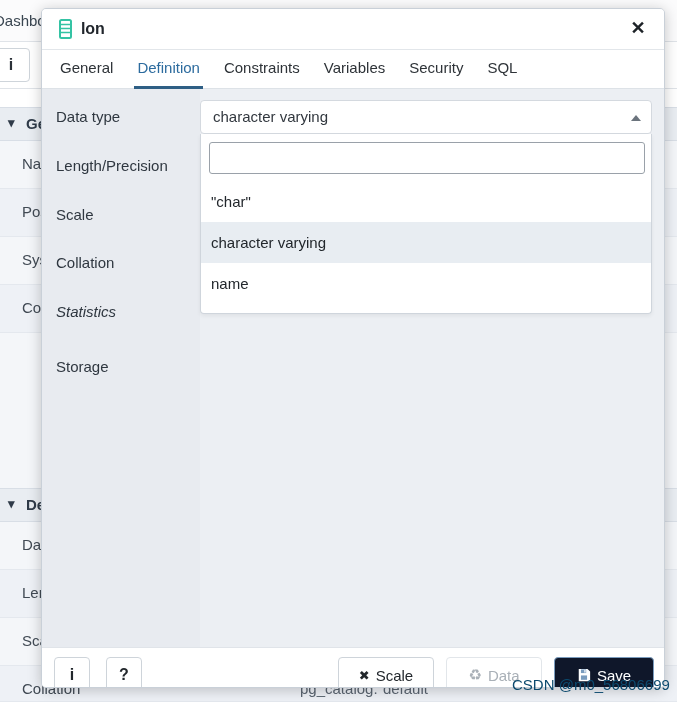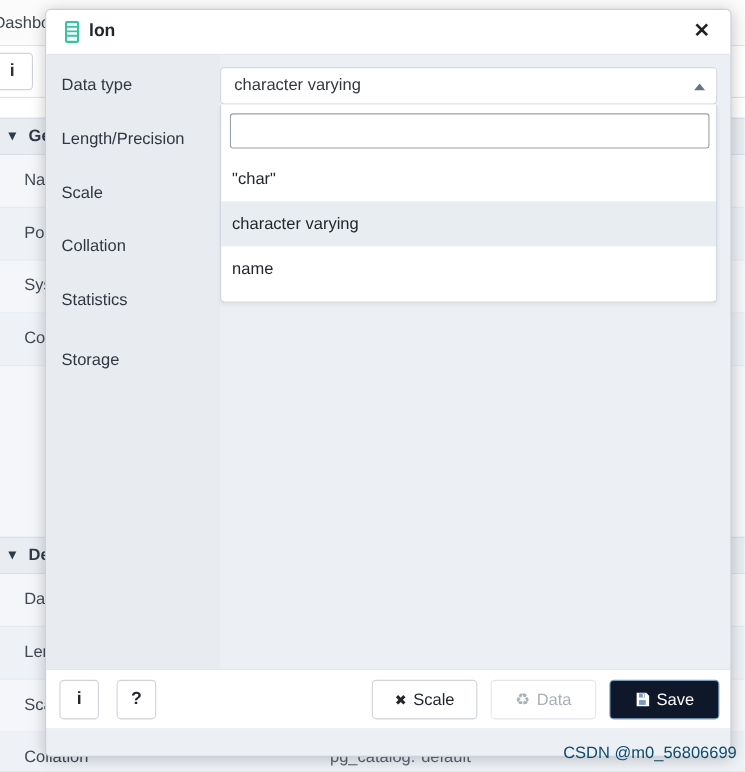--- a/index.html
+++ b/index.html
@@ -291,29 +291,32 @@
           <line x1="2" y1="5.5" x2="11" y2="5.5" stroke="#34c3a4" stroke-width="1.6"></line>
           <line x1="2" y1="9.5" x2="11" y2="9.5" stroke="#34c3a4" stroke-width="1.6"></line>
           <line x1="2" y1="13.5" x2="11" y2="13.5" stroke="#34c3a4" stroke-width="1.6"></line>
         </svg>
       </span>
       <span class="modal-title">lon</span>
     </div>
     <div class="modal-close">✕</div>
   </div>
 
+  <div class="tabbar">
+    <div class="tab">General</div><div class="tab active">Definition</div><div class="tab">Constraints</div><div class="tab">Variables</div><div class="tab">Security</div><div class="tab">SQL</div>
+  </div>
 
   <div class="modal-body">
 
     <div class="field-labels">
       <div class="field-label" style="top:19px;">Data type</div>
       <div class="field-label" style="top:68px;">Length/Precision</div>
       <div class="field-label" style="top:117px;">Scale</div>
       <div class="field-label" style="top:165px;">Collation</div>
-      <div class="field-label" style="top:214px;">Statistics</div>
+      <div class="field-label" style="top:214px;font-style:italic;">Statistics</div>
       <div class="field-label" style="top:269px;">Storage</div>
     </div>
 
     <div class="select-control">
       <span class="select-value">character varying</span>
       <span class="select-caret"></span>
     </div>
 
     <div class="dropdown">
       <input class="dropdown-search" type="text" autofocus="" placeholder="" style="">

